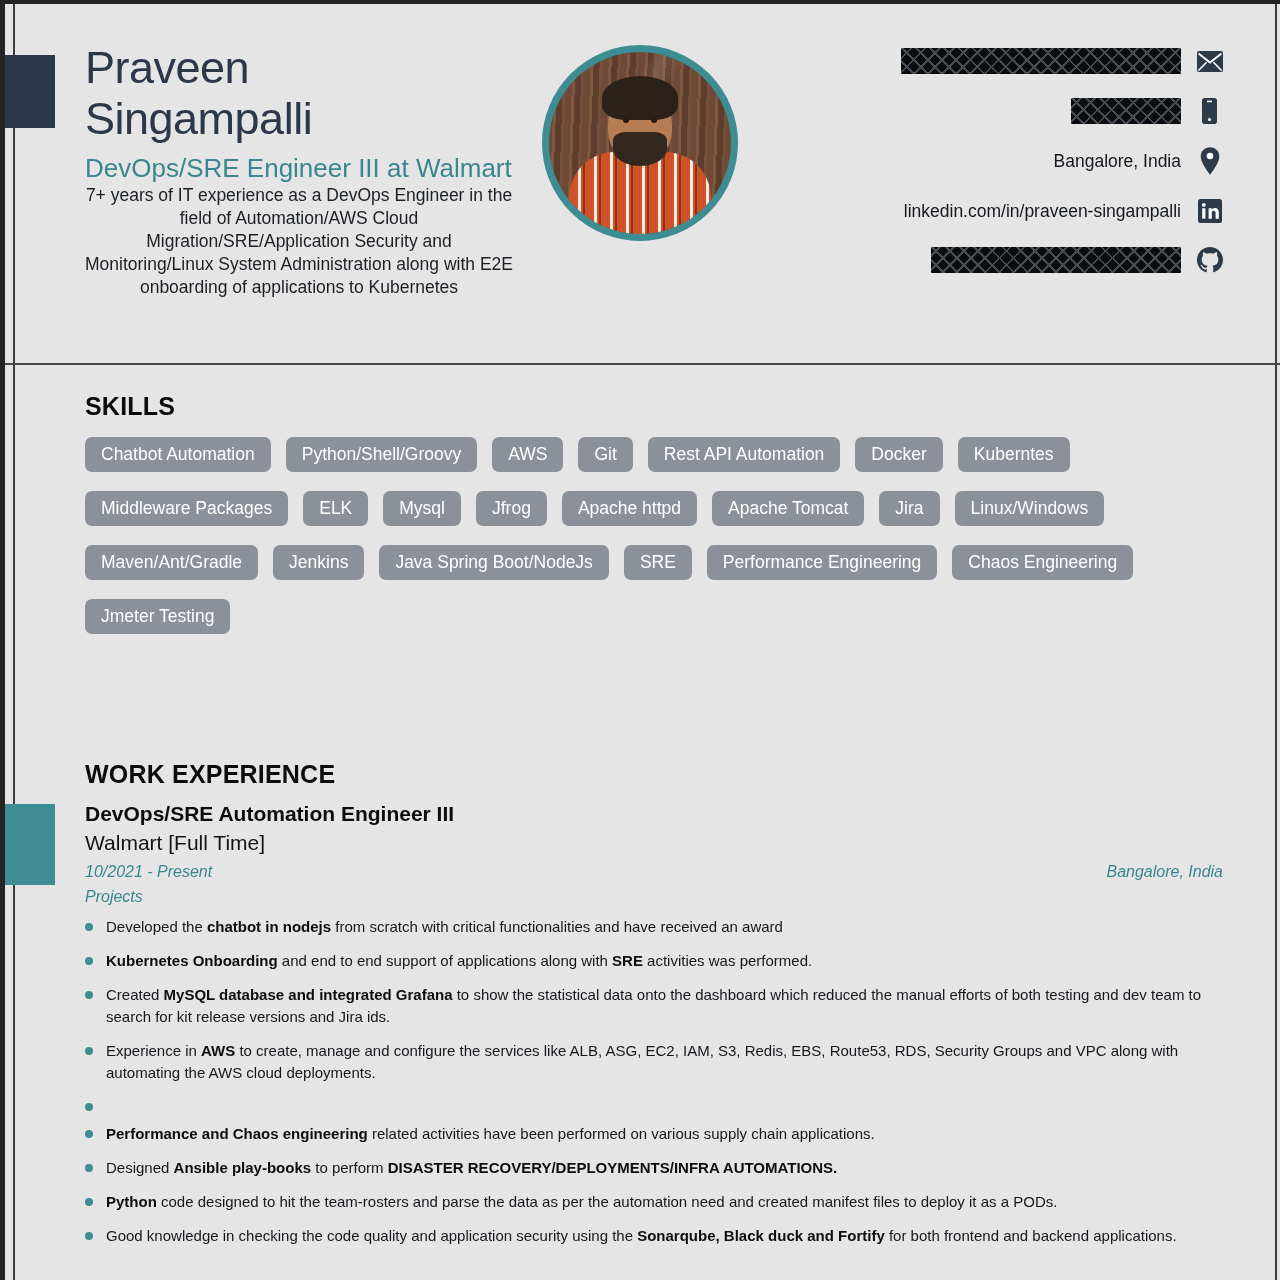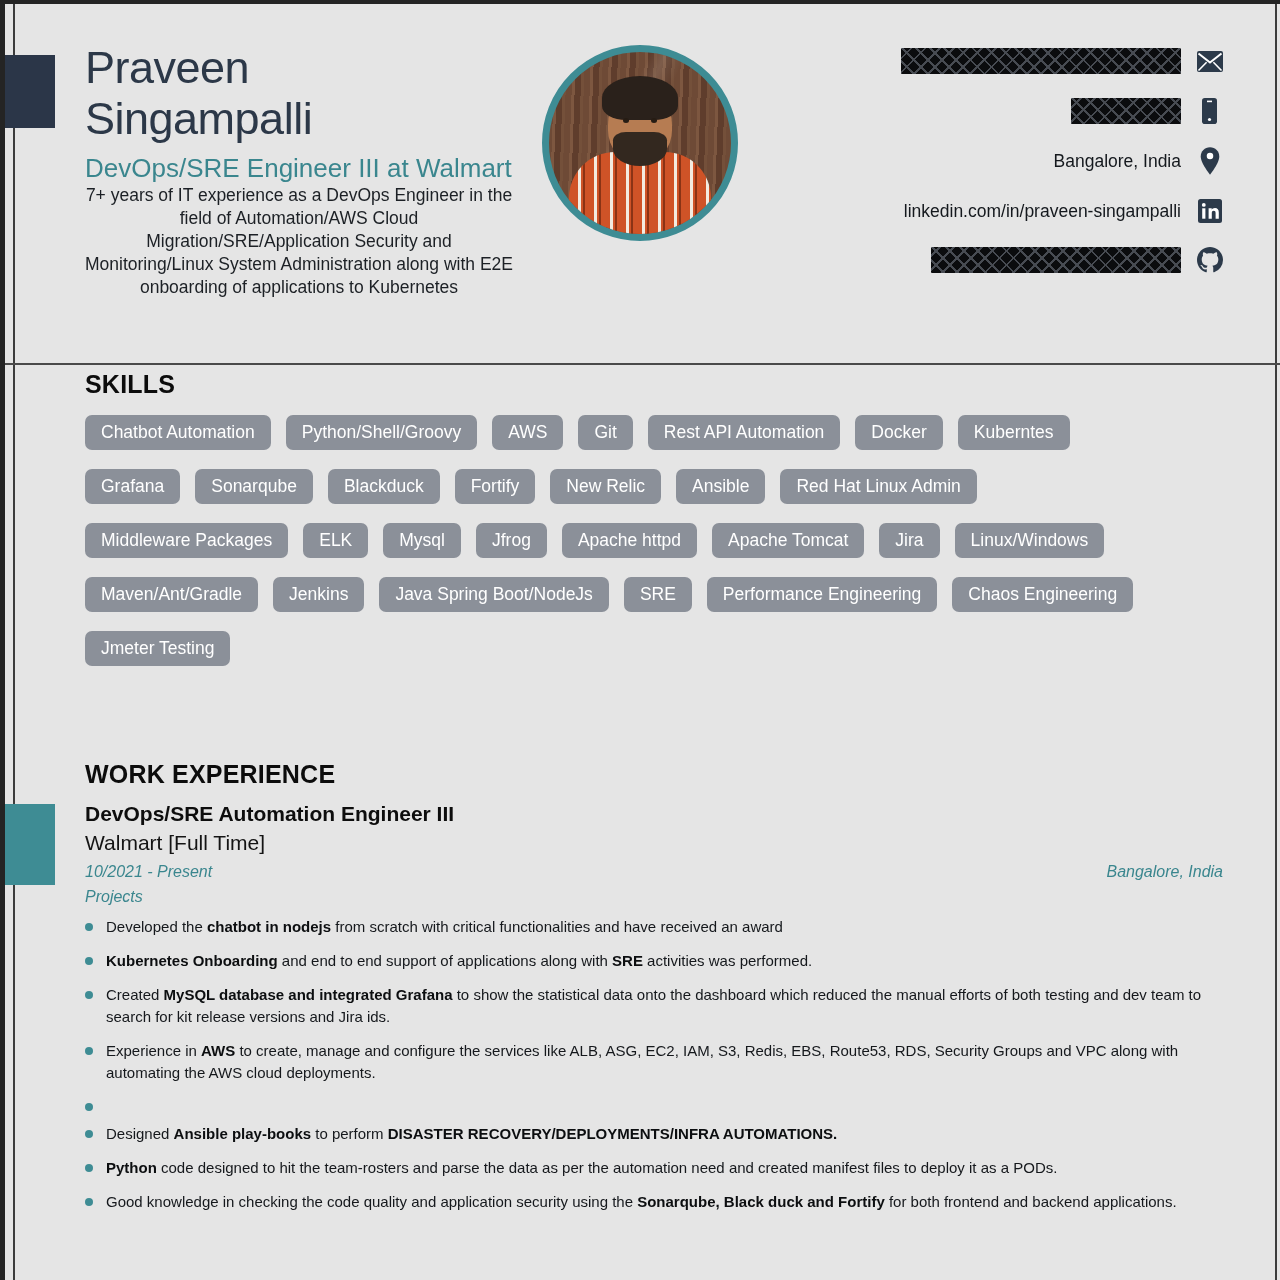--- a/index.html
+++ b/index.html
@@ -44,21 +44,21 @@
   .c-row{position:absolute;right:57px;height:28px;display:flex;align-items:center;justify-content:flex-end;gap:15px;}
   .c-row .icon-cell{width:27px;display:flex;justify-content:center;align-items:center;}
   .c-text{font-size:17.5px;color:#14181d;}
   .redacted{height:26px;background-color:#0b0c0e;border-radius:1px;
     background-image:
       repeating-linear-gradient(45deg,transparent 0 8px,#474b52 8px 10px),
       repeating-linear-gradient(-45deg,transparent 0 8px,#474b52 8px 10px);}
   .bar-email{width:280px;} .bar-phone{width:110px;} .bar-github{width:250px;}
 
   
-  .skills-block{position:absolute;left:85px;top:370px;width:1140px;}
+  .skills-block{position:absolute;left:85px;top:392px;width:1140px;}
   .h2{font-size:25px;font-weight:800;color:#0c0c0c;letter-spacing:0.2px;margin:0;}
   .skills-badges{margin-top:16px;}
   .skill-row{display:flex;gap:15px;margin-bottom:19px;}
   .badge{background:#8B9099;color:#fff;font-size:17.5px;line-height:21px;padding:7px 16px;border-radius:7px;white-space:nowrap;}
 
   
   .exp-block{position:absolute;left:85px;top:760px;width:1138px;}
   .job-title{font-size:21px;font-weight:700;color:#0d0d0d;margin-top:13px;}
   .company{font-size:21px;color:#141414;margin-top:5px;}
   .meta-row{display:flex;justify-content:space-between;margin-top:8px;}
@@ -158,29 +158,20 @@
         <div class="skill-row">
           <span class="badge">Chatbot Automation</span>
           <span class="badge">Python/Shell/Groovy</span>
           <span class="badge">AWS</span>
           <span class="badge">Git</span>
           <span class="badge">Rest API Automation</span>
           <span class="badge">Docker</span>
           <span class="badge">Kuberntes</span>
         </div>
         <div class="skill-row">
-          <span class="badge">Grafana</span>
-          <span class="badge">Sonarqube</span>
-          <span class="badge">Blackduck</span>
-          <span class="badge">Fortify</span>
-          <span class="badge">New Relic</span>
-          <span class="badge">Ansible</span>
-          <span class="badge">Red Hat Linux Admin</span>
-        </div>
-        <div class="skill-row">
           <span class="badge">Middleware Packages</span>
           <span class="badge">ELK</span>
           <span class="badge">Mysql</span>
           <span class="badge">Jfrog</span>
           <span class="badge">Apache httpd</span>
           <span class="badge">Apache Tomcat</span>
           <span class="badge">Jira</span>
           <span class="badge">Linux/Windows</span>
         </div>
         <div class="skill-row">
@@ -221,20 +212,24 @@
         </li>
         <li>
           <span class="dot"></span>
           <span class="b-text"><span>Experience in </span><b>AWS</b><span> to create, manage and configure the services like ALB, ASG, EC2, IAM, S3, Redis, EBS, Route53, RDS, Security Groups and VPC along with automating the AWS cloud deployments.</span></span>
         </li>
         <li>
           <span class="dot"></span>
         </li>
         <li>
           <span class="dot"></span>
+          <span class="b-text"><b>Performance and Chaos engineering</b><span> related activities have been performed on various supply chain applications.</span></span>
+        </li>
+        <li>
+          <span class="dot"></span>
           <span class="b-text"><span>Designed </span><b>Ansible play-books</b><span> to perform </span><b>DISASTER RECOVERY/DEPLOYMENTS/INFRA AUTOMATIONS.</b></span>
         </li>
         <li>
           <span class="dot"></span>
           <span class="b-text"><b>Python</b><span> code designed to hit the team-rosters and parse the data as per the automation need and created manifest files to deploy it as a PODs.</span></span>
         </li>
         <li>
           <span class="dot"></span>
           <span class="b-text"><span>Good knowledge in checking the code quality and application security using the </span><b>Sonarqube, Black duck and Fortify</b><span> for both frontend and backend applications.</span></span>
         </li>

